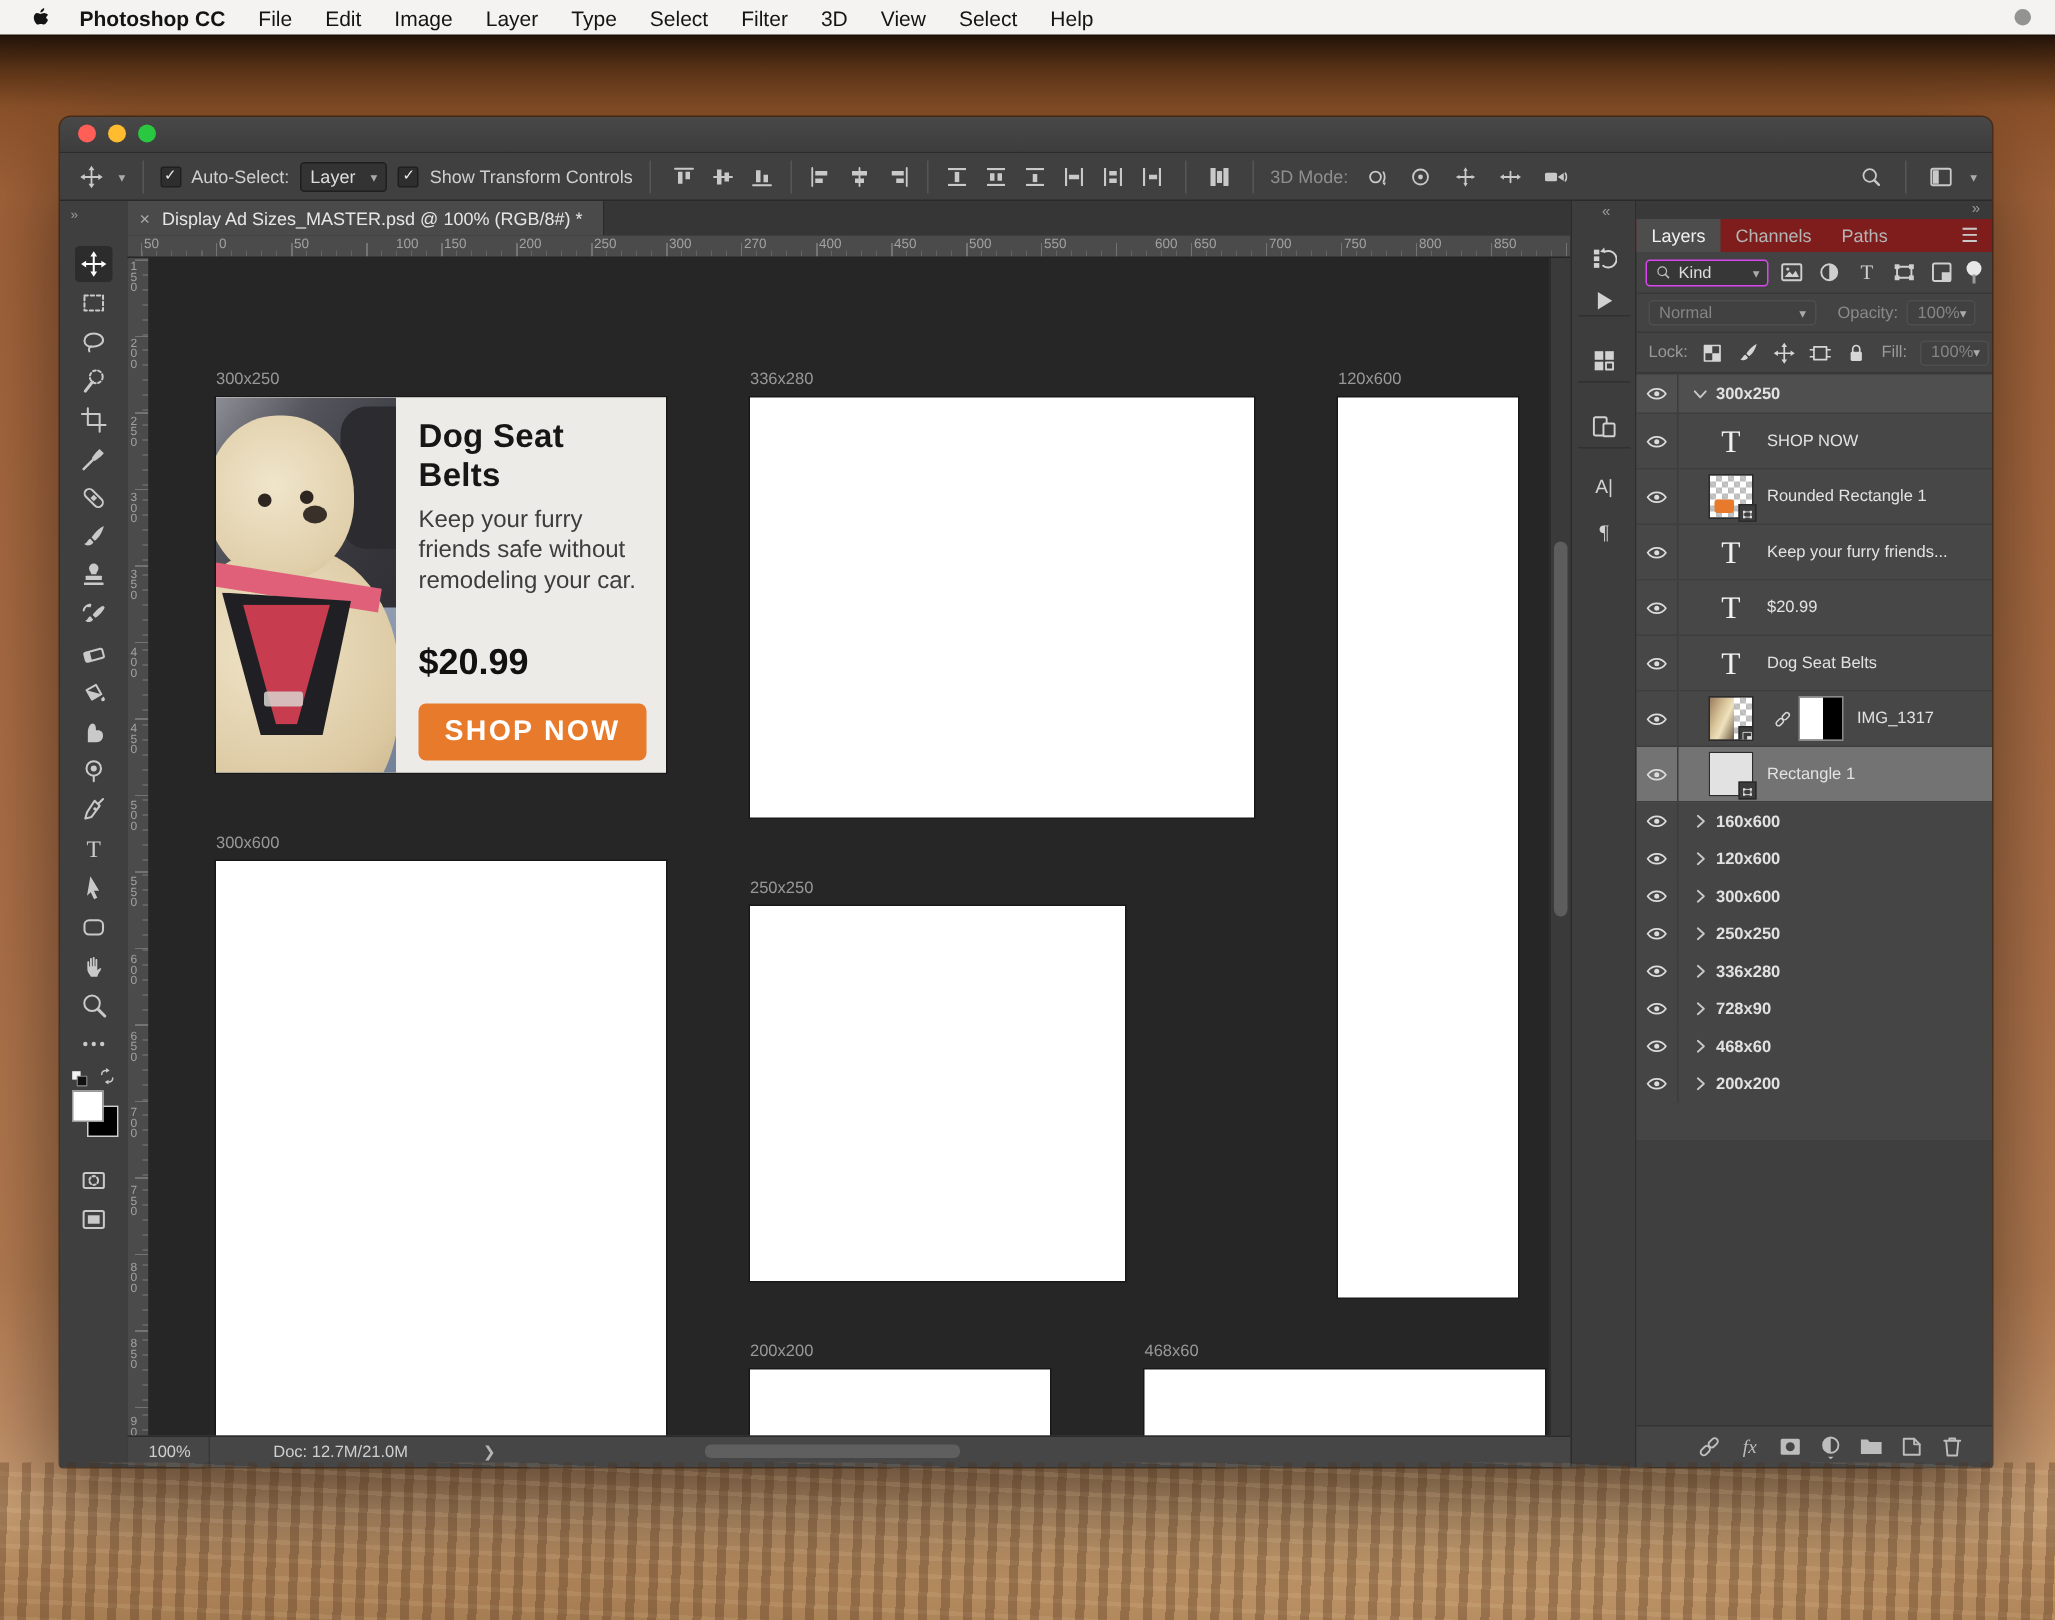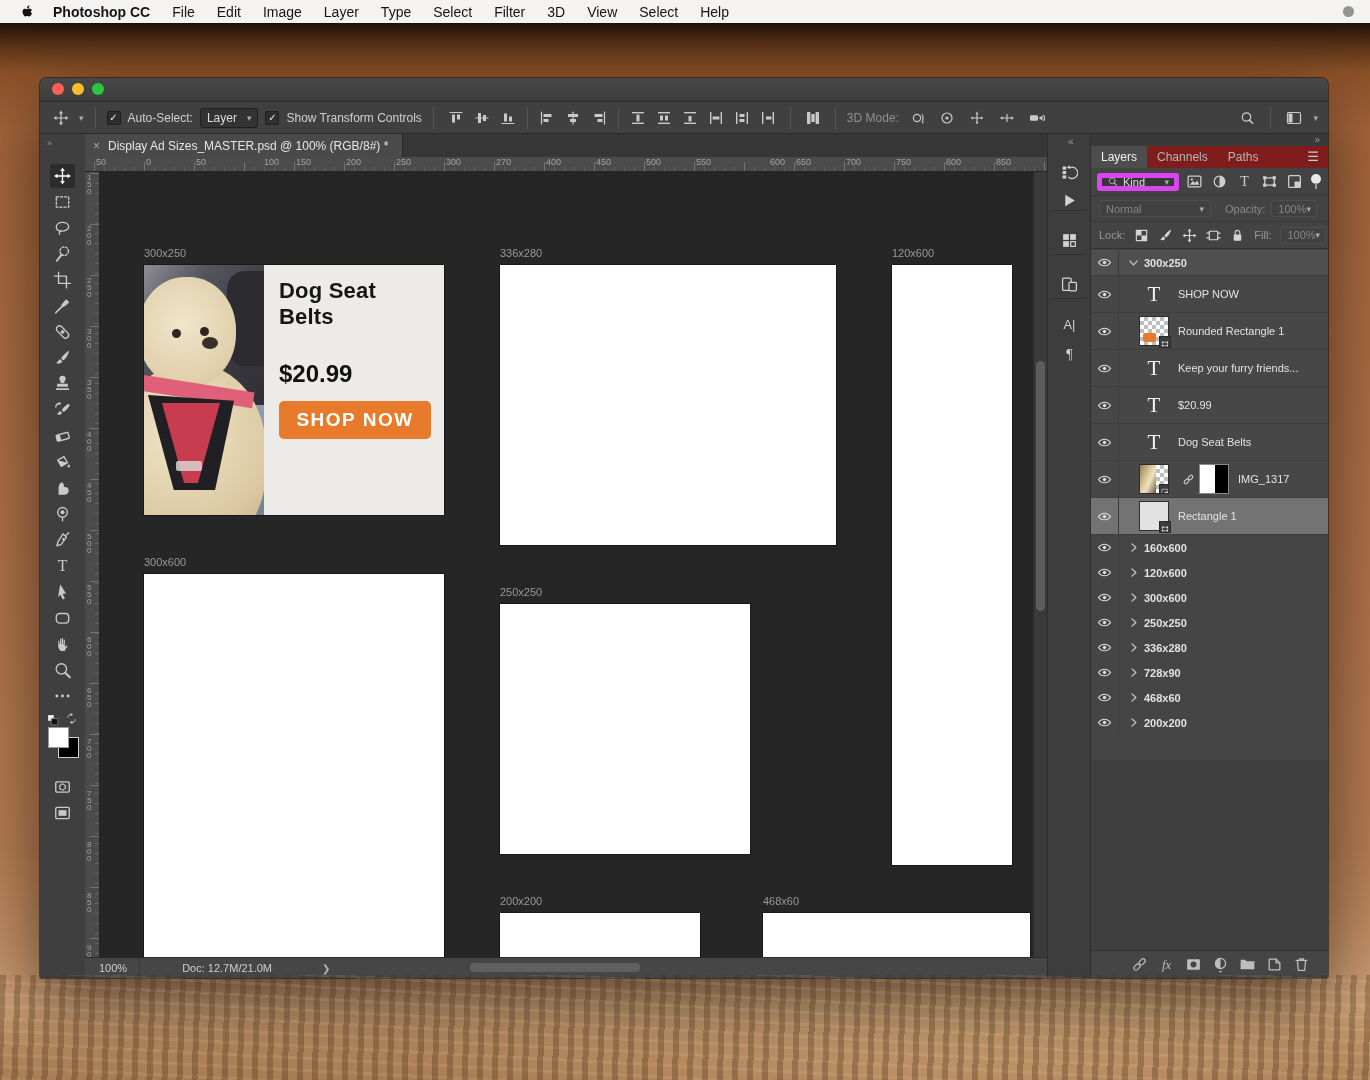--- a/index.html
+++ b/index.html
@@ -118,21 +118,21 @@
   .lpanel{position:absolute;left:1050px;top:56px;bottom:0;right:0;background:#434343;border-left:1px solid #2e2e2e}
   .panel-top{position:absolute;left:0;top:0;width:100%;height:12px;background:#393939}
   .panel-expand{position:absolute;right:8px;top:0px;font-size:10px;color:#9a9a9a}
   .ptabs{position:absolute;left:0;top:12px;width:100%;height:22px;background:#7f1d1d;display:flex;
     font-size:12px;color:#b5b5b5;align-items:stretch}
   .ptab{padding:4px 10px 0 10px}
   .ptab.active{background:#4d4d4d;color:#f0f0f0}
   .pmenu{margin-left:auto;color:#c9c9c9;font-size:13px;padding:3px 9px 0 0}
   .filterrow{position:absolute;left:0;top:34px;width:100%;height:28px;display:flex;align-items:center;
     padding:0 6px;box-sizing:border-box;gap:7px;border-bottom:1px solid #393939}
-  .kindbox{background:#373737;border:5px solid #d946ef;border-radius:3px;height:18px;display:flex;
+  .kindbox{background:#373737;border:1px solid #d946ef;border-radius:3px;height:18px;display:flex;
     align-items:center;gap:5px;padding:0 5px;font-size:11px;color:#ddd;width:86px;box-sizing:border-box}
   .kindbox .sicon{width:11px;height:11px;color:#bbb;flex:none}
   .kindbox .chevs{margin-left:auto}
   .kicon{width:17px;height:17px;color:#cfcfcf;flex:none}
   .ftoggle{margin-left:auto;width:12px;height:16px;position:relative;flex:none}
   .ftoggle .ball{position:absolute;left:1px;top:0;width:10px;height:10px;border-radius:50%;background:#e8e8e8}
   .ftoggle .stem{position:absolute;left:5px;top:9px;width:2px;height:6px;background:#9a9a9a}
   .blendrow{position:absolute;left:0;top:62px;width:100%;height:26px;display:flex;align-items:center;
     padding:0 8px;box-sizing:border-box;font-size:11px;color:#8a8a8a;gap:6px;border-bottom:1px solid #393939}
   .mutebox{background:#414141;border:1px solid #4e4e4e;border-radius:3px;height:17px;display:flex;
@@ -553,20 +553,21 @@
               <span class="dog-eye" style="left:62px;top:50px"></span>
             </div>
             <div class="dog-nose"></div>
             <div class="harness-strap"></div>
             <div class="harness-chest"></div>
             <div class="harness-red"></div>
             <div class="harness-tag"></div>
           </div>
           <div class="ad-copy">
             <div class="ad-title">Dog Seat Belts</div>
+            <div class="ad-body">Keep your furry friends safe without remodeling your car.</div>
             <div class="ad-price">$20.99</div>
             <div class="ad-cta" style="background: rgb(232, 122, 43);">SHOP NOW</div>
           </div>
         </div>
           </div>
           <div class="artlabel" style="left: 401px; top: 75px;">336x280</div>
           <div class="artboard" style="left: 401px; top: 93px; width: 336px; height: 280px;"></div>
           <div class="artlabel" style="left: 793px; top: 75px;">120x600</div>
           <div class="artboard" style="left: 793px; top: 93px; width: 120px; height: 600px;"></div>
           <div class="artlabel" style="left: 45px; top: 384px;">300x600</div>

